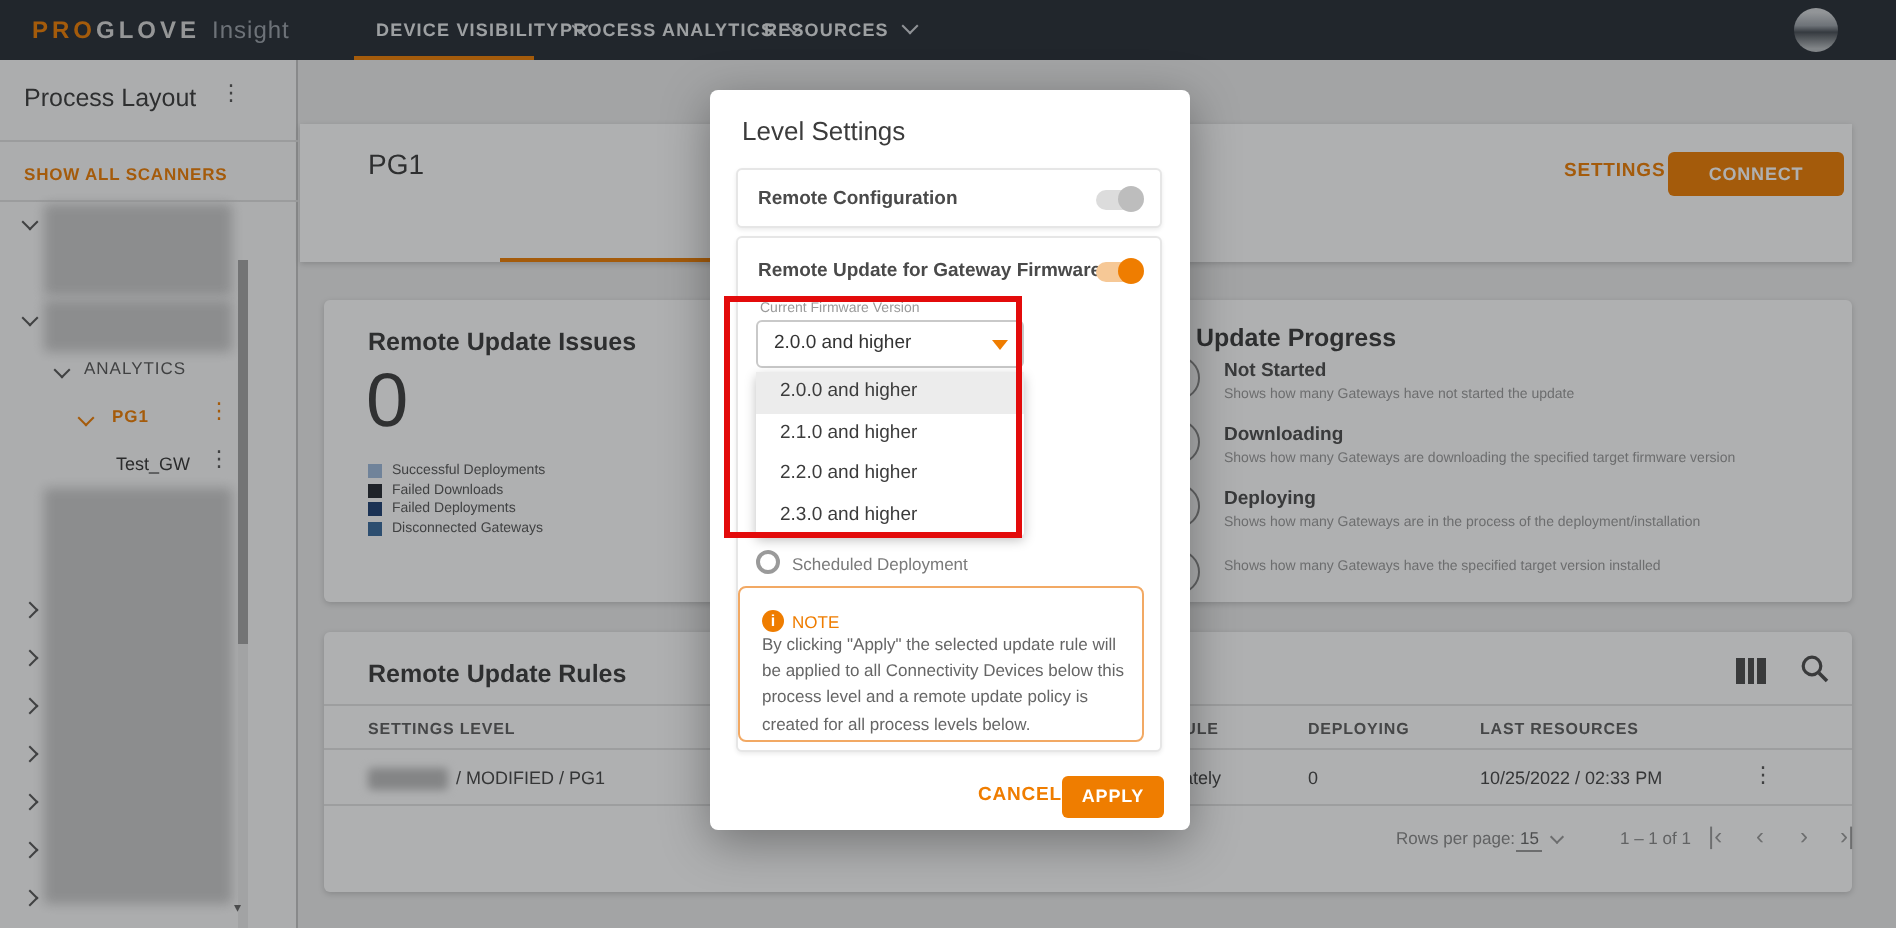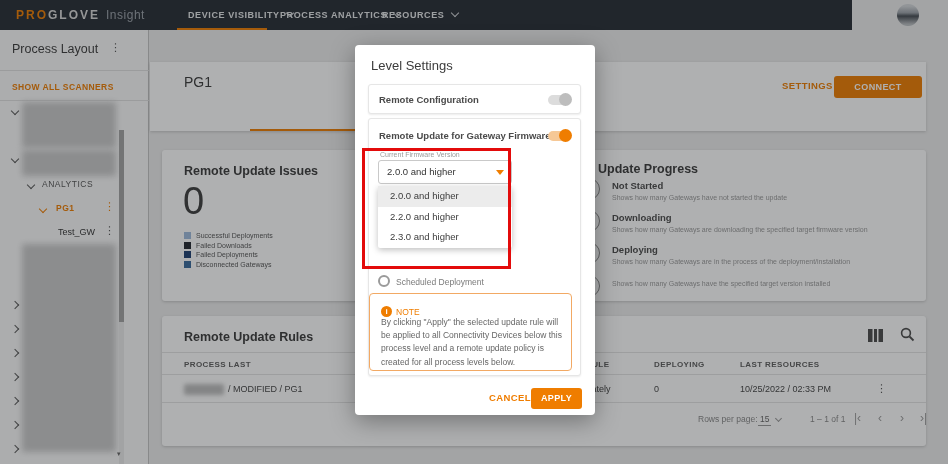--- a/index.html
+++ b/index.html
@@ -1,21 +1,21 @@
 <!DOCTYPE html>
 <html><head>
 <meta charset="utf-8">
 <style>
   * { margin:0; padding:0; box-sizing:border-box; }
   body { font-family:"Liberation Sans", sans-serif; background:#555; }
   .stage { position:relative; width:948px; height:464px; background:#ededed; overflow:hidden; margin:0 auto; }
   .abs { position:absolute; }
 
   
-  .topnav { position:absolute; left:0; top:0; width:852px; height:30px; background:#252b33; z-index:10; }
+  .topnav { position:absolute; left:0; top:0; width:948px; height:30px; background:#252b33; z-index:10; }
   .brand { position:absolute; left:16px; top:8px; font-size:12px; font-weight:bold; letter-spacing:2px; color:#d8d8d8; }
   .brand .pro { color:#ef7d00; }
   .brand .insight { font-weight:normal; letter-spacing:0.5px; color:#9aa0a8; margin-left:6px; }
   .navitem { position:absolute; top:0; height:30px; line-height:30px; font-size:9px; font-weight:bold; letter-spacing:0.6px; color:#e4e6e8; cursor:pointer; }
   .nav-underline { position:absolute; top:28px; height:2px; background:#ef7d00; }
   .avatar { position:absolute; left:897px; top:4px; width:22px; height:22px; border-radius:50%;
     background:linear-gradient(180deg,#d3d6d9 10%,#9ba1a8 40%,#454b52 55%,#b9bdc0 92%); }
 
   
   .sidebar { position:absolute; left:0; top:30px; width:149px; height:434px; background:#fbfbfb; border-right:1px solid #c4c4c4; }
@@ -184,21 +184,21 @@
         <rect x="0" y="0" width="15" height="13" fill="#4a4a4a"></rect>
         <rect x="4.5" y="0" width="1.5" height="13" fill="#fff"></rect>
         <rect x="9" y="0" width="1.5" height="13" fill="#fff"></rect>
       </svg>
     <svg class="abs" style="left:738px; top:11px;" width="15" height="15" viewBox="0 0 15 15">
         <circle cx="6" cy="6" r="4.4" fill="none" stroke="#4a4a4a" stroke-width="1.6"></circle>
         <line x1="9.5" y1="9.5" x2="13.5" y2="13.5" stroke="#4a4a4a" stroke-width="1.8"></line>
       </svg>
     <div class="tline" style="left:0; top:36px; width:764px;"></div>
 
-    <div class="thead" style="left:22px; top:44px;">PROCESS LAST</div>
+    <div class="thead" style="left:22px; top:44px;">SETTINGS LEVEL</div>
     <div class="thead" style="left:295px; top:44px;">MINIMUM FIRMWARE</div>
     <div class="thead" style="left:424px; top:44px;">RULE</div>
     <div class="thead" style="left:492px; top:44px;">DEPLOYING</div>
     <div class="thead" style="left:578px; top:44px;">LAST RESOURCES</div>
     <div class="tline" style="left:0; top:58px; width:764px;"></div>
 
     <div>
       <div class="blurbox" style="left:22px; top:68px; width:40px; height:11px; filter:blur(2px); background:#bdbdbd;"></div>
       <div class="tcell" style="left:66px; top:68px;">/ MODIFIED / PG1</div>
       <div class="tcell" style="left:295px; top:68px;">2.0.0 and higher</div>
@@ -237,20 +237,21 @@
           <span class="knob"></span>
         </div>
 
       <div class="flabel" style="left:11px; top:32px;">Current Firmware Version</div>
       <div class="fselect" style="left:9px; top:41px; width:134px; height:24px; line-height:22px; padding-left:8px;">
         <span>2.0.0 and higher</span>
         <span class="caret" style="position:absolute; right:7px; top:9px;"></span>
       </div>
       <div class="ddlist" style="left:9px; top:67px; width:134px;">
         <div class="ddopt sel">2.0.0 and higher</div>
+        <div class="ddopt">2.1.0 and higher</div>
         <div class="ddopt">2.2.0 and higher</div>
         <div class="ddopt">2.3.0 and higher</div>
       </div>
 
       <div class="radio" style="left:9px; top:156px;"></div>
       <div class="abs" style="left:27px; top:158px; font-size:8.5px; color:#7a7a7a;">Scheduled Deployment</div>
 
       <div class="notebox" style="left:0; top:174px; width:203px; height:78px; margin-left:0;">
         <div class="abs" style="left:11px; top:8px;">
           <span class="noteicon">i</span><span class="notetitle">NOTE</span>

